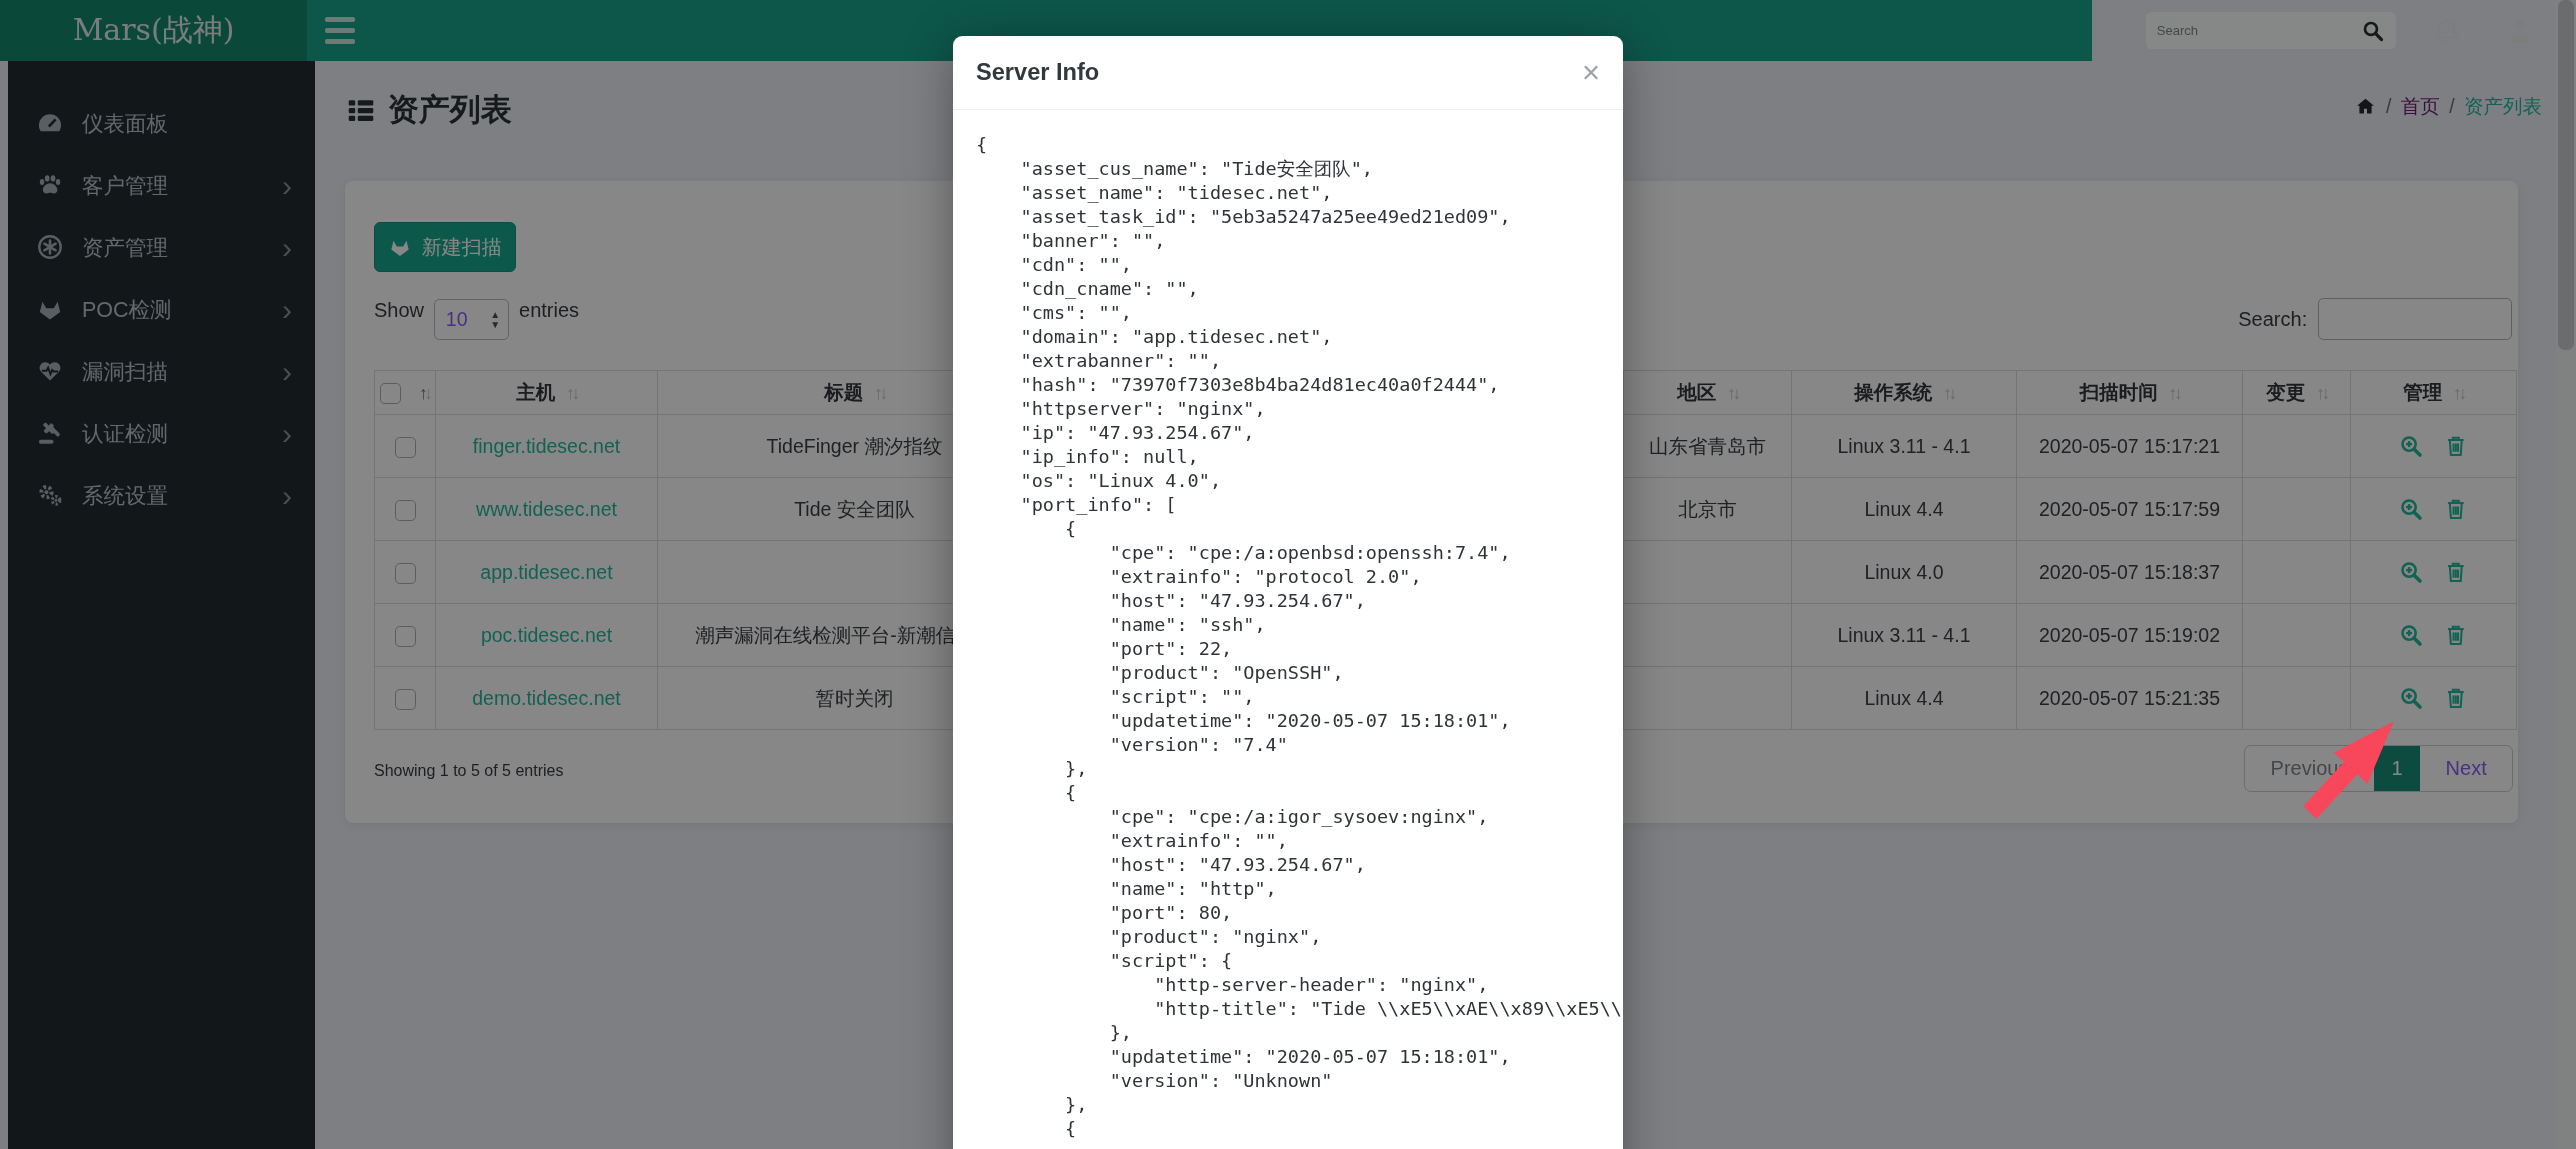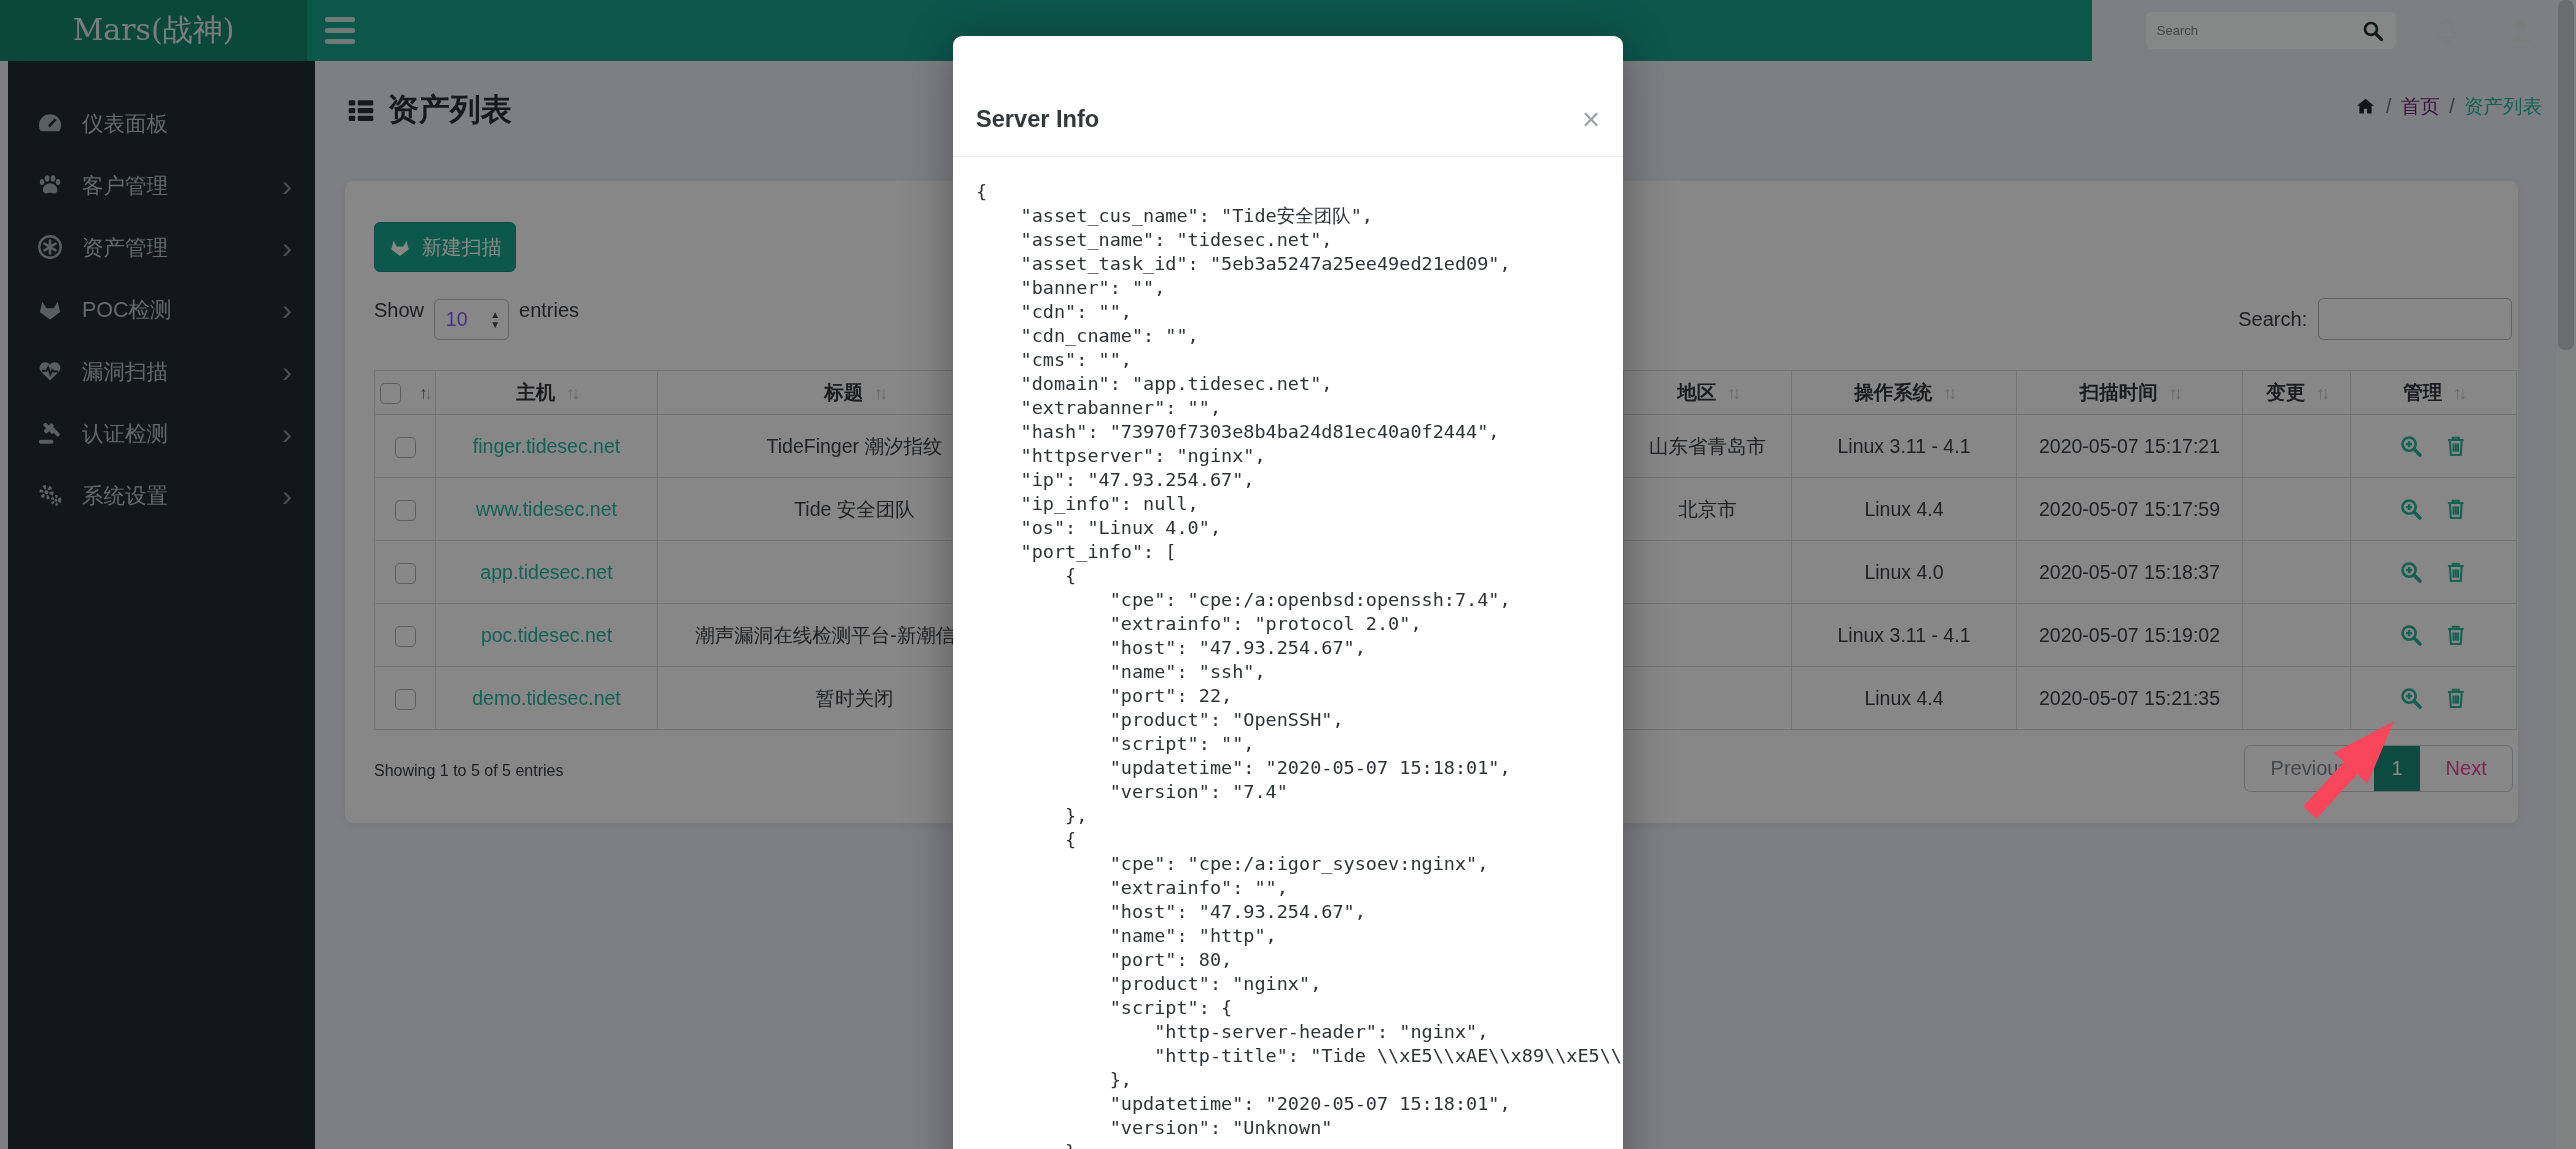--- a/index.html
+++ b/index.html
@@ -65,28 +65,28 @@
   .cbx{display:inline-block;width:21px;height:21px;border:1.3px solid #a9b0b6;border-radius:4.7px;background:#fff;vertical-align:middle;cursor:pointer;}
   th .cbx{margin-right:6.7px;}
   td a.hostlink{color:var(--accent);text-decoration:none;cursor:pointer;}
   .rowico{display:inline-flex;width:25.6px;height:25.6px;color:var(--accent);cursor:pointer;vertical-align:middle;}
   .rowico + .rowico{margin-left:19px;}
 
   .tinfo{position:absolute;left:29px;top:581px;font-size:16px;color:#383c41;}
   .pagination{position:absolute;right:4.7px;top:564px;height:47px;display:flex;align-items:stretch;border:1.3px solid #c9cdd1;border-radius:6.7px;overflow:hidden;background:#fff;}
   .pg{display:flex;align-items:center;padding:0 25.6px;font-size:20px;color:#80868b;cursor:pointer;}
   .pg.active{padding:0;width:46px;justify-content:center;background:var(--pageactive);color:#fff;}
-  .pg.next{color:#ec4899;}
+  .pg.next{color:#8b5cf6;}
 
   
   .scrollbar{position:absolute;top:0;right:0;width:20px;height:1149px;background:#f2f3f4;z-index:40;}
   .scrollbar .thumb{position:absolute;top:0;left:2px;width:16px;height:350px;background:#c9cdd0;border-radius:6.7px;}
   .backdrop{position:absolute;inset:0;background:rgba(0,0,0,.47);z-index:50;}
   .modal{position:absolute;left:953px;top:36px;width:670px;height:1211px;background:#fff;border-radius:9.4px;z-index:60;box-shadow:0 9.4px 47px rgba(0,0,0,.35);}
-  .modal-header{height:74px;border-bottom:1.3px solid #edf0f2;display:flex;align-items:center;padding:0 23px;margin-top:47px;}
+  .modal-header{height:74px;border-bottom:1.3px solid #edf0f2;display:flex;align-items:center;padding:0 23px;}
   .modal-header h2{flex:1;font-size:23.6px;font-weight:bold;color:#33383d;}
   .modal-close{font-size:31px;color:#9aa1a7;cursor:pointer;line-height:1;background:none;border:none;font-family:"Liberation Sans",sans-serif;}
   .modal-body{padding:23px 0 0 23px;width:669px;overflow:hidden;}
   .modal-body pre{margin:0;font-family:"DejaVu Sans Mono",monospace;font-size:18.5px;line-height:24px;color:#2e3338;white-space:pre;}
 
   .arrow-layer{position:absolute;inset:0;width:2576px;height:1149px;z-index:100;pointer-events:none;}
 </style>
 </head>
 <body>
 

